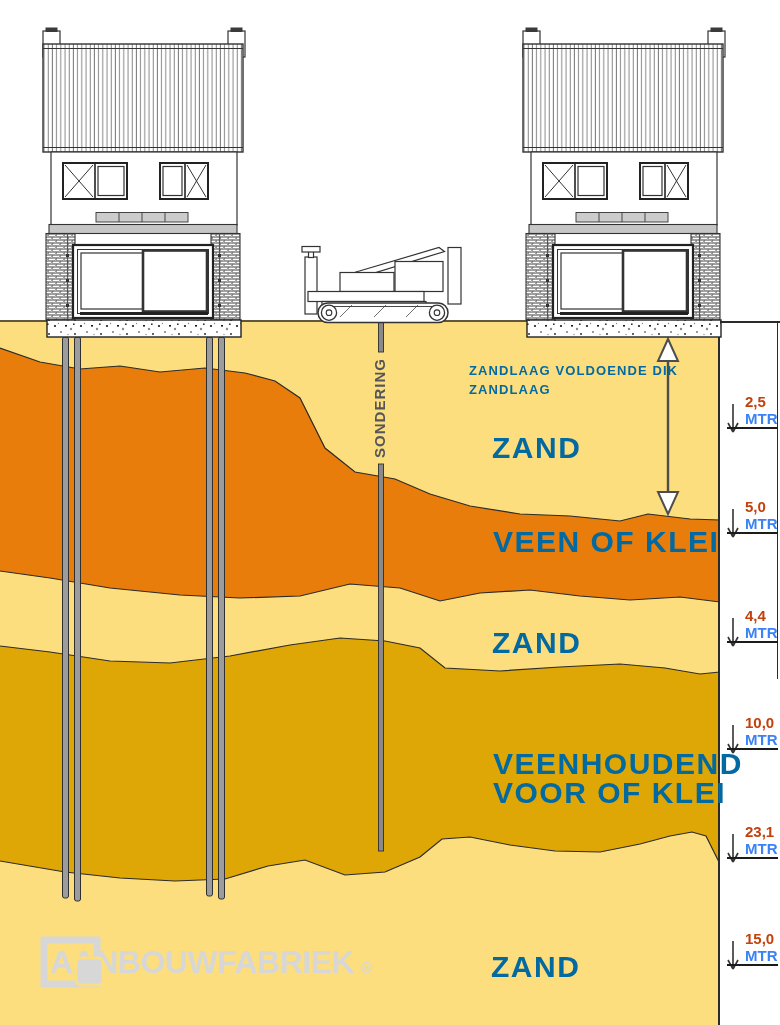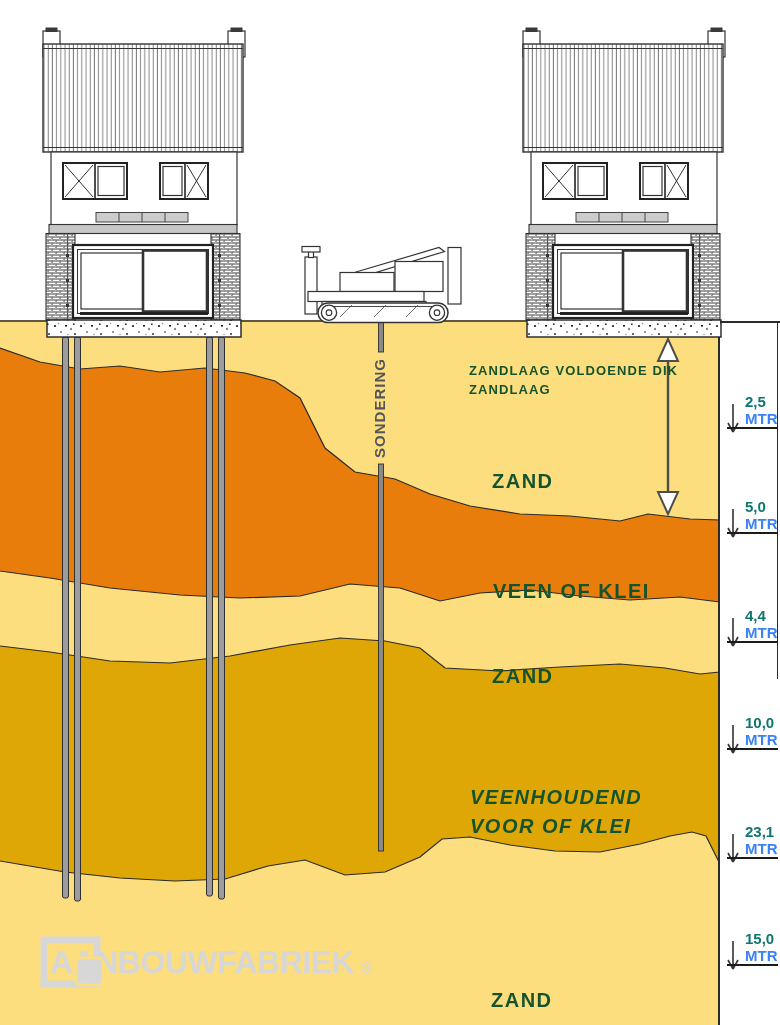--- a/index.html
+++ b/index.html
@@ -3,32 +3,32 @@
 <meta charset="utf-8">
 <style>
   html,body{margin:0;padding:0;background:#fff;}
   .canvas{
     position:relative;width:780px;height:1025px;overflow:hidden;background:#fff;
     font-family:"Liberation Sans", sans-serif;
   }
   .canvas svg{position:absolute;display:block;}
   .soil-svg{left:0;top:320px;width:720px;height:705px;}
   .struct-svg{left:0;top:0;width:780px;height:345px;}
-  .txt{position:absolute;color:#14532d;font-weight:bold;white-space:nowrap;}
+  .txt{position:absolute;color:#0369a1;font-weight:bold;white-space:nowrap;}
   .annot{font-size:13px;letter-spacing:1.1px;line-height:19px;}
-  .biglbl{font-size:20px;letter-spacing:1.5px;line-height:29px;margin-top:34px;}
+  .biglbl{font-size:30px;letter-spacing:1.5px;line-height:29px;}
   .probe-lbl{
     position:absolute;left:326px;top:398px;width:110px;height:20px;
     transform:rotate(-90deg);color:#55565B;font-weight:bold;font-size:15px;
     letter-spacing:1px;text-align:center;
   }
   .margin-line-h{position:absolute;left:720px;top:321px;width:60px;height:2px;background:#2b2b2b;}
   .margin-line-v{position:absolute;left:776.5px;top:321px;width:1.6px;height:358px;background:#2b2b2b;}
   .marker{position:absolute;left:720px;width:60px;height:0;}
-  .marker .mval{position:absolute;left:25px;top:-33px;font-size:15px;line-height:15px;font-weight:bold;color:#0f766e;}
+  .marker .mval{position:absolute;left:25px;top:-33px;font-size:15px;line-height:15px;font-weight:bold;color:#c2410c;}
   .marker .munit{position:absolute;left:25px;top:-16px;font-size:15px;line-height:15px;font-weight:bold;color:#3b82f6;}
   .marker .mline{position:absolute;left:7px;top:0;width:51px;height:1.5px;background:#1b1b1b;}
   .marker .marrow{position:absolute;left:6px;top:-23px;}
   .watermark{position:absolute;left:40px;top:932px;display:flex;align-items:flex-start;}
   .wm-text{color:#D7D7D7;font-weight:bold;font-size:32px;letter-spacing:-0.5px;line-height:60px;margin-left:10px;}
   .wm-reg{color:#D7D7D7;font-weight:bold;font-size:15px;margin-left:7px;line-height:72px;}
 </style>
 </head>
 <body>
 
@@ -176,23 +176,23 @@
   </svg>
 
   <div class="txt annot" style="left:469px;top:361px;">
     <span style="display:block">ZANDLAAG VOLDOENDE DIK</span>
     <span style="display:block">ZANDLAAG</span>
   </div>
 
   <div class="probe-lbl">SONDERING</div>
 
   <div class="txt biglbl" style="left:492px;top:433px;">ZAND</div>
-  <div class="txt biglbl" style="left:493px;top:543px;">VEEN OF KLEI</div>
+  <div class="txt biglbl" style="left:493px;top:527px;">VEEN OF KLEI</div>
   <div class="txt biglbl" style="left:492px;top:628px;">ZAND</div>
-  <div class="txt biglbl" style="left:470px;top:749px;font-style:italic;">
+  <div class="txt biglbl" style="left:493px;top:749px;">
     <span style="display:block">VEENHOUDEND</span>
     <span style="display:block">VOOR OF KLEI</span>
   </div>
   <div class="txt biglbl" style="left:491px;top:952px;">ZAND</div>
 
   <div class="margin-line-h"></div>
   <div class="margin-line-v"></div>
 
   <div class="marker" style="top:427px;">
     <svg class="marrow" width="14" height="32">

